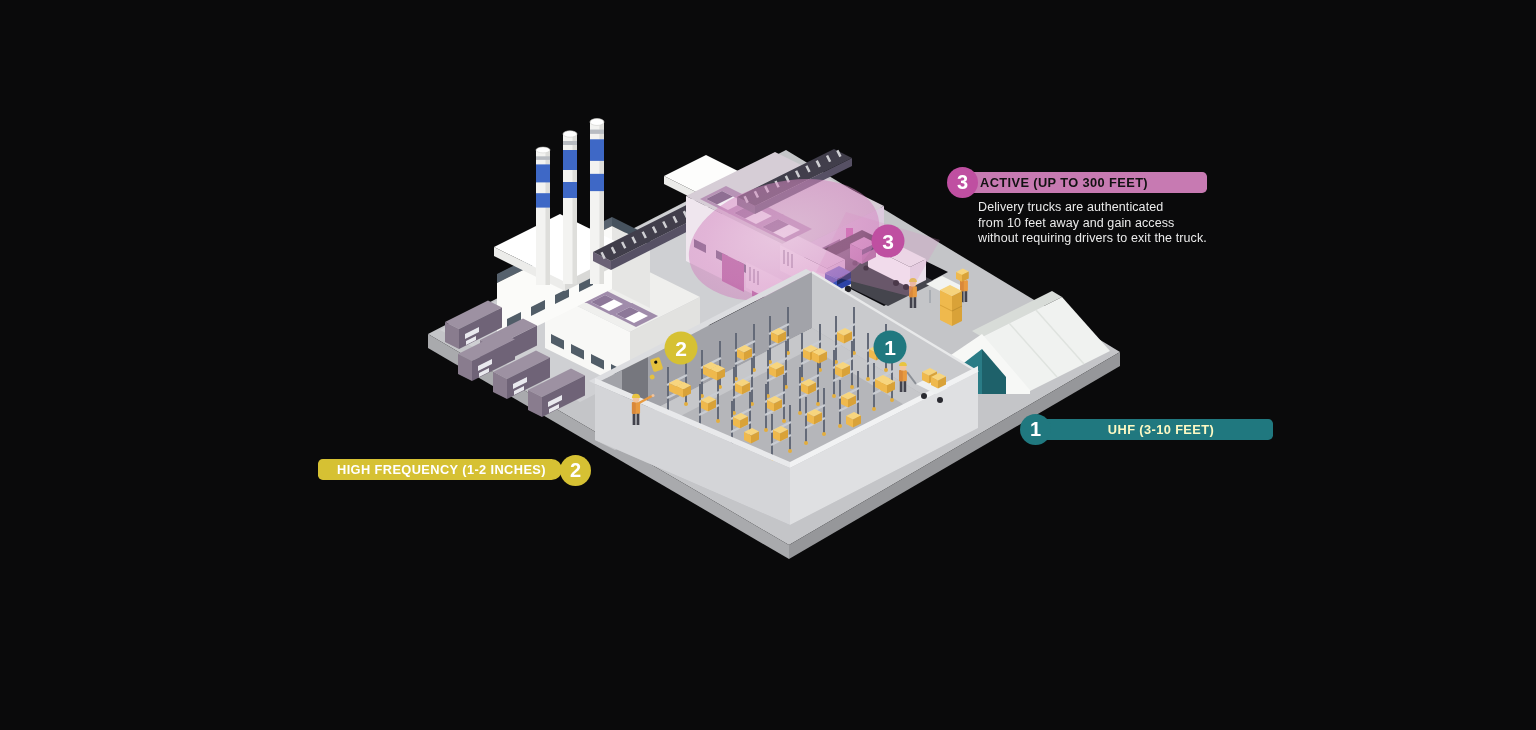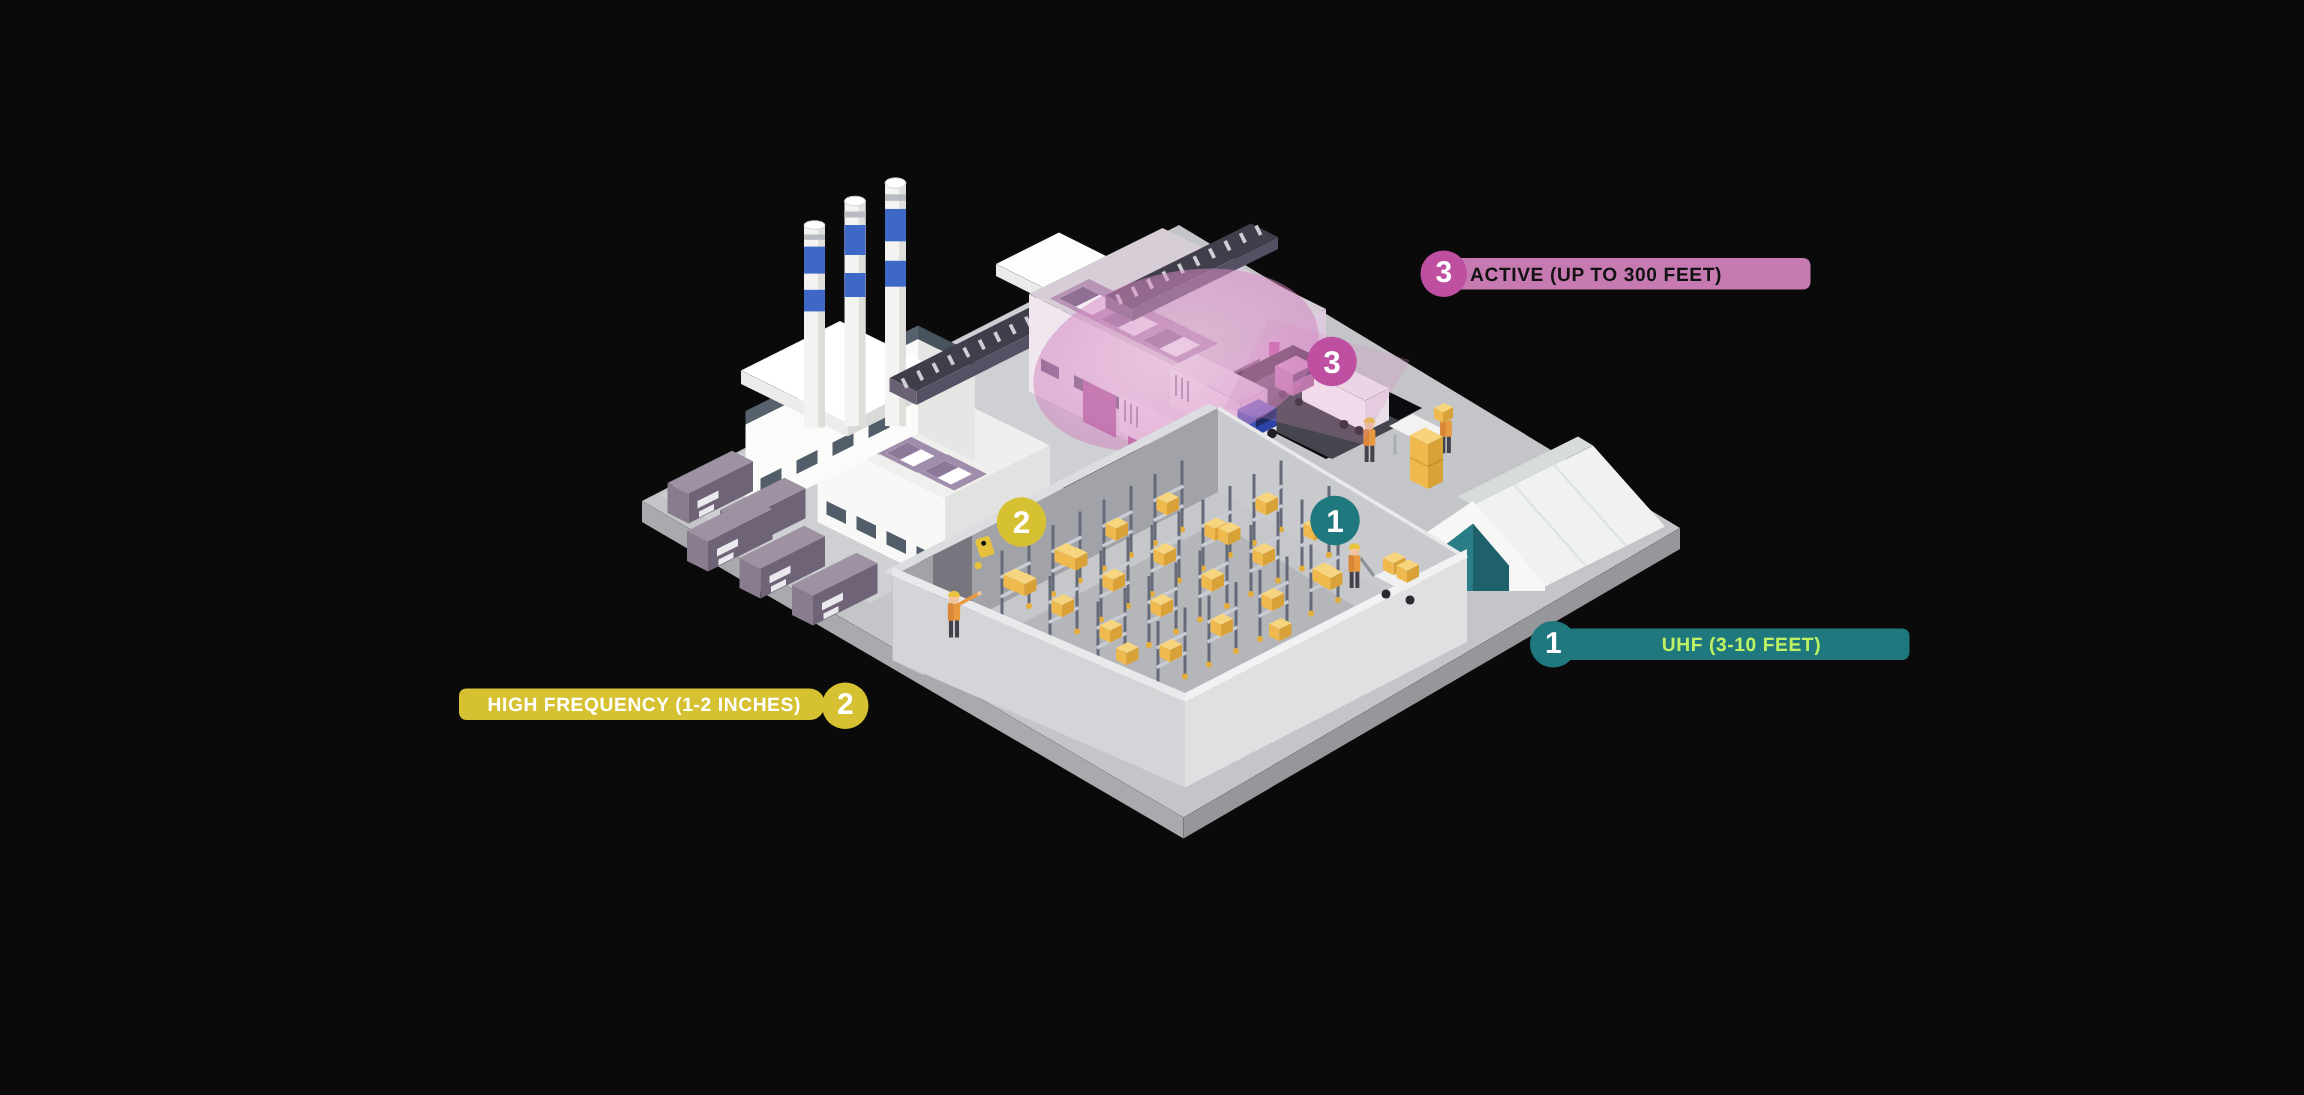--- a/index.html
+++ b/index.html
@@ -16,25 +16,25 @@
   .co-desc span{display:block;}
   
   #co-active{left:947px;top:167px;width:300px;height:90px;}
   #co-active .co-circle{left:0;top:0;background:#bf4fa1;}
   #co-active .co-banner{left:15px;top:5px;width:245px;background:#c77ab2;color:#121212;
      border-radius:11px 5px 5px 11px;padding-left:18px;box-sizing:border-box;}
   #co-active .co-desc{left:31px;top:33px;}
   
   #co-uhf{left:1020px;top:414px;width:300px;height:80px;}
   #co-uhf .co-circle{left:0;top:0;background:#20787f;}
-  #co-uhf .co-banner{left:15px;top:5px;width:238px;background:#20787f;color:#bef264;
+  #co-uhf .co-banner{left:15px;top:5px;width:238px;background:#20787f;color:#fef9c3;
      border-radius:11px 5px 5px 11px;text-align:center;padding-left:14px;box-sizing:border-box;}
   #co-uhf .co-desc{left:32px;top:36px;}
   
-  #co-hf{left:306px;top:455px;width:300px;height:80px;}
+  #co-hf{left:318px;top:455px;width:300px;height:80px;}
   #co-hf .co-circle{left:242px;top:0;background:#d6c133;}
   #co-hf .co-banner{left:0;top:4px;width:244px;background:#d6c133;color:#ffffff;
      border-radius:5px 11px 11px 5px;padding-left:19px;box-sizing:border-box;}
   #co-hf .co-desc{left:19px;top:34px;}
   .badge-num{font-family:"Liberation Sans",sans-serif;font-weight:bold;font-size:21px;fill:#fff;}
 </style>
 </head>
 <body>
 
 <div id="stage">
@@ -342,20 +342,25 @@
     <circle cx="681" cy="348" r="16.5" fill="#d6c133"></circle>
     <text x="681" y="355.5" text-anchor="middle" class="badge-num">2</text>
     <circle cx="890" cy="347" r="16.5" fill="#20787f"></circle>
     <text x="890" y="354.5" text-anchor="middle" class="badge-num">1</text>
   </g>
 </svg>
 
 <div class="callout" id="co-active">
   <div class="co-circle">3</div>
   <div class="co-banner">ACTIVE (UP TO 300 FEET)</div>
+  <div class="co-desc">
+    <span>Delivery trucks are authenticated</span>
+    <span>from 10 feet away and gain access</span>
+    <span>without requiring drivers to exit the truck.</span>
+  </div>
 </div>
 
 <div class="callout" id="co-hf">
   <div class="co-banner">HIGH FREQUENCY (1-2 INCHES)</div>
   <div class="co-circle">2</div>
 </div>
 
 <div class="callout" id="co-uhf">
   <div class="co-circle">1</div>
   <div class="co-banner">UHF (3-10 FEET)</div>

